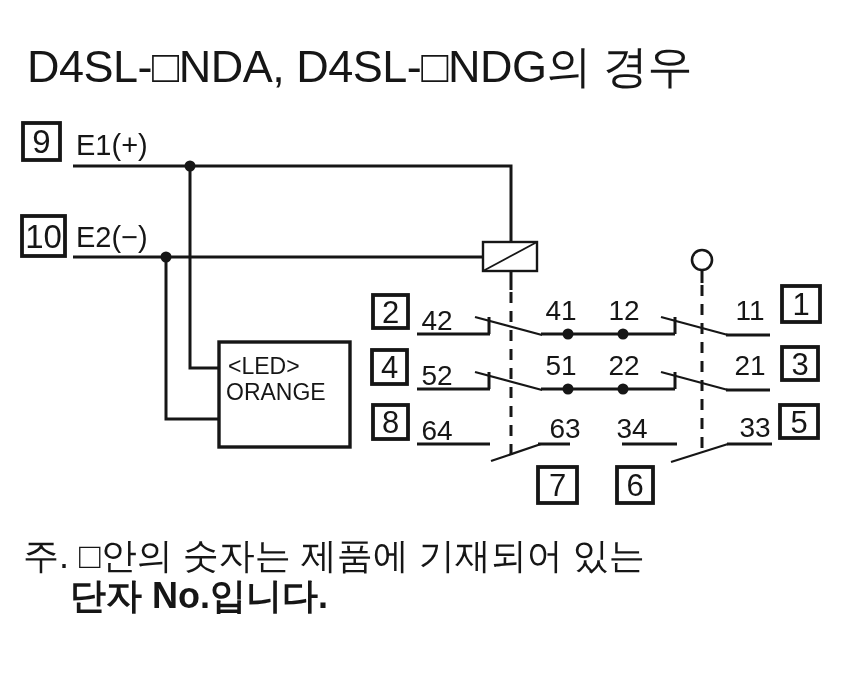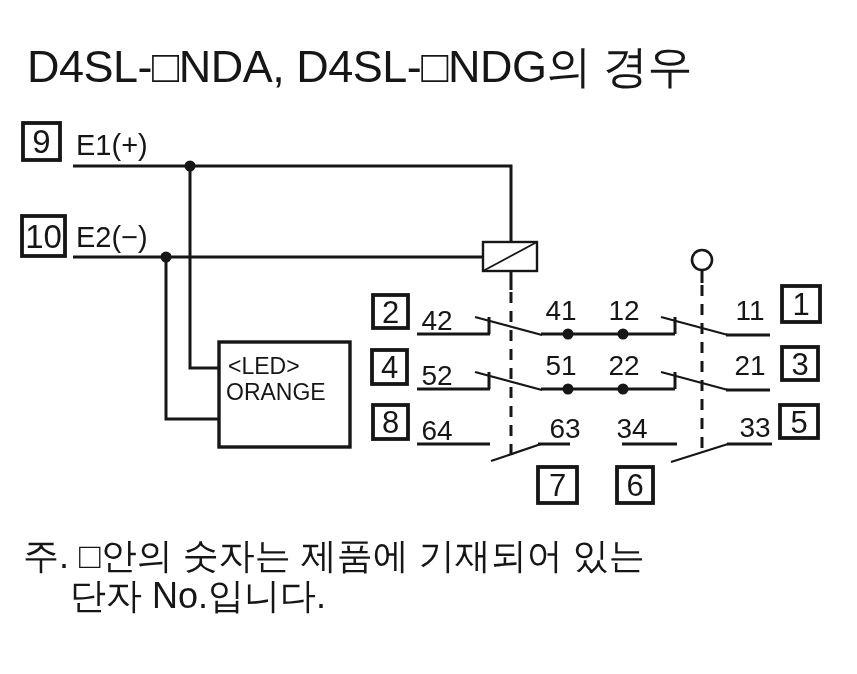--- a/index.html
+++ b/index.html
@@ -31,21 +31,21 @@
     height: 674px;
   }
   .note {
     position: absolute;
     left: 23px;
     top: 536px;
     font-size: 36px;
     line-height: 40px;
     white-space: nowrap;
   }
-  .note .line2 { padding-left: 47px; }
+  .note .line2 { padding-left: 47px; font-weight: bold; }
 
   
   .wire      { stroke: #161616; stroke-width: 3;   fill: none; }
   .thin      { stroke: #161616; stroke-width: 2.2; fill: none; }
   .dashed    { stroke: #161616; stroke-width: 3;   fill: none; stroke-dasharray: 11 8; }
   .tbox      { stroke: #161616; stroke-width: 3.8; fill: #ffffff; }
   .ledbox    { stroke: #161616; stroke-width: 3.4; fill: #ffffff; }
   .solbox    { stroke: #161616; stroke-width: 2.4; fill: #ffffff; }
   .soldiag   { stroke: #161616; stroke-width: 1.8; fill: none; }
   .headcirc  { stroke: #161616; stroke-width: 2.6; fill: #ffffff; }

